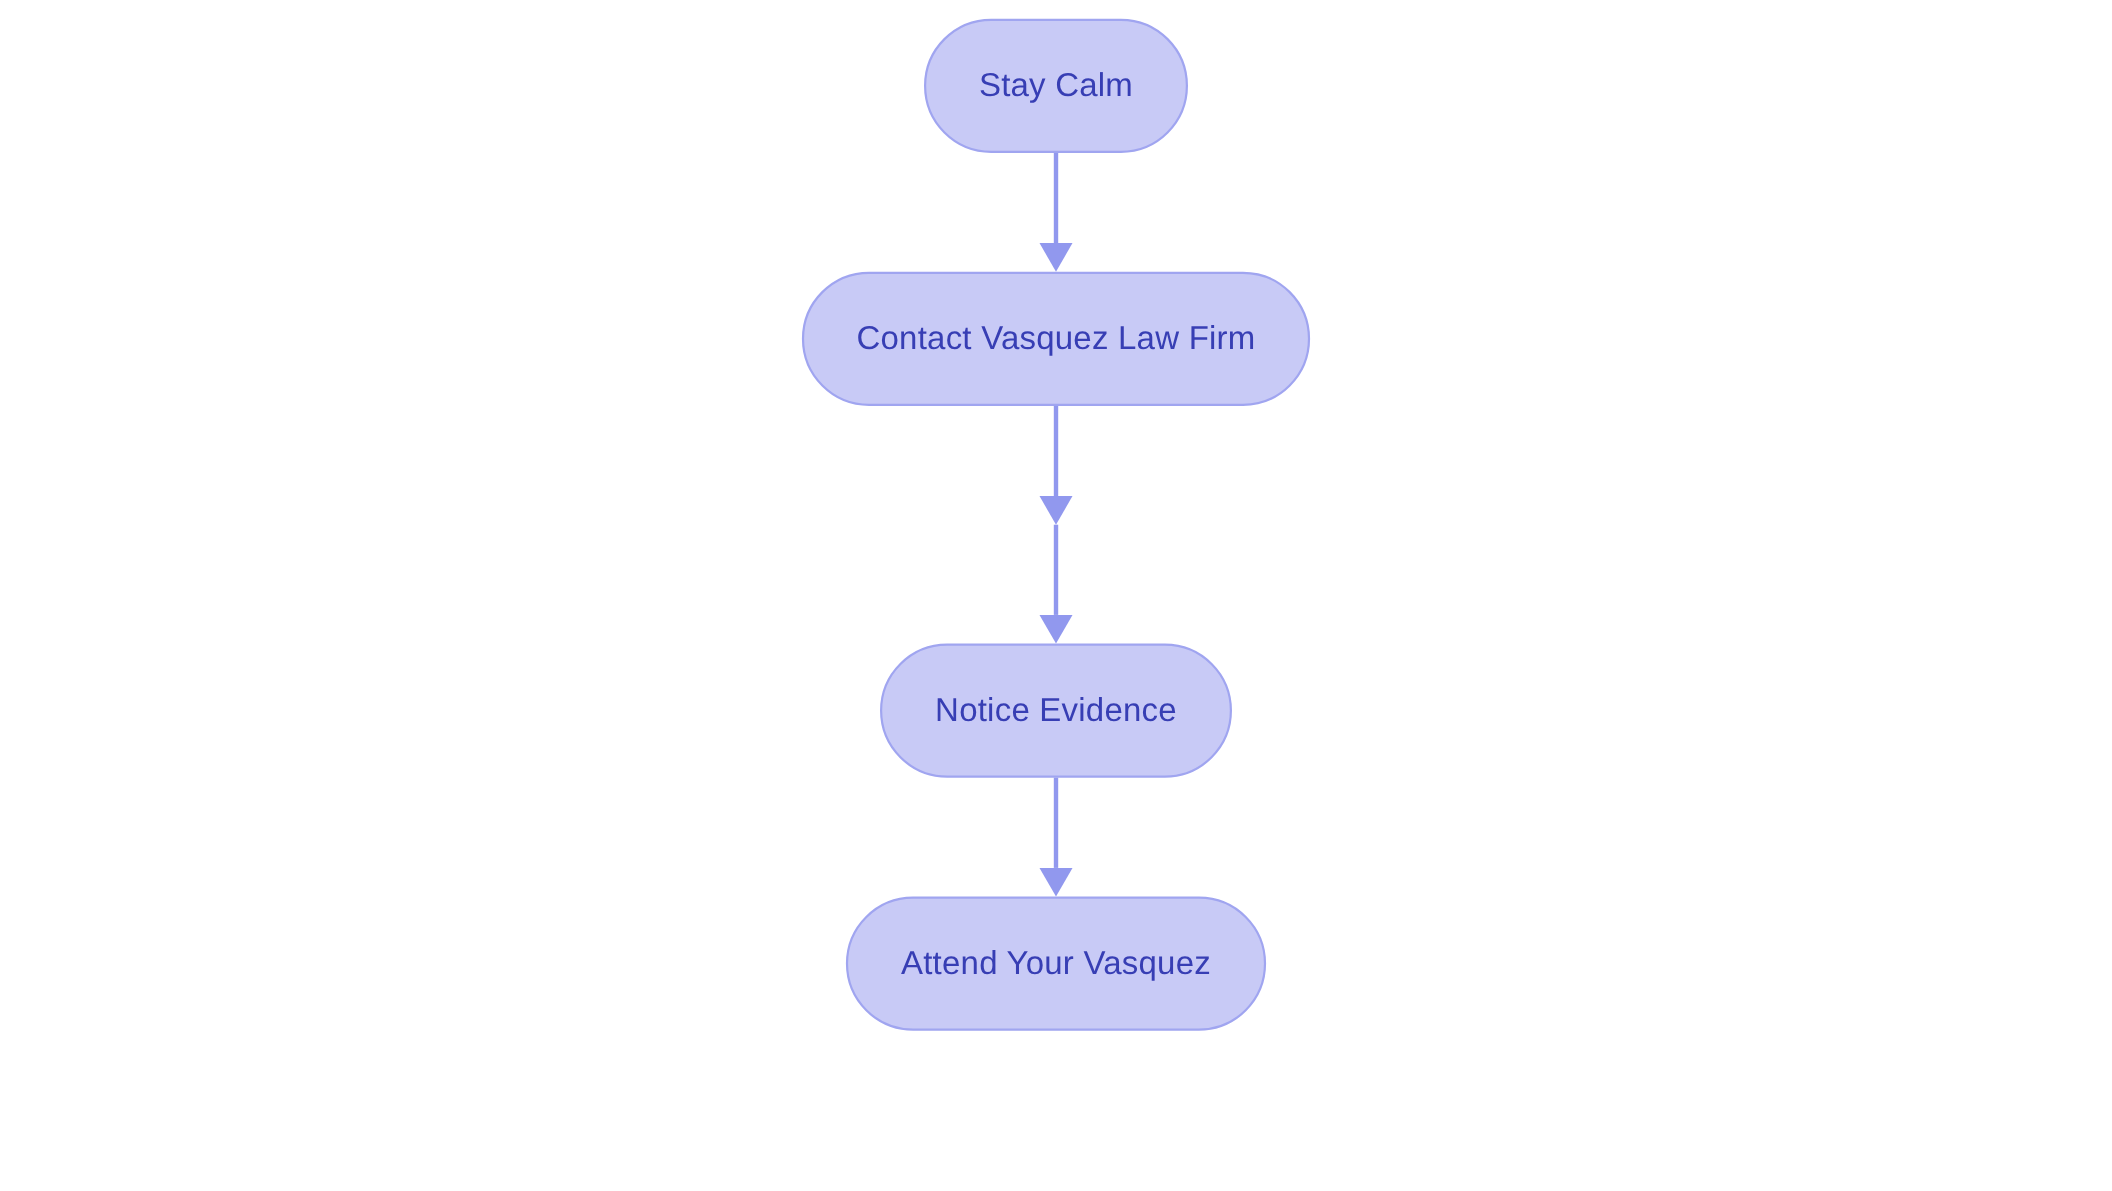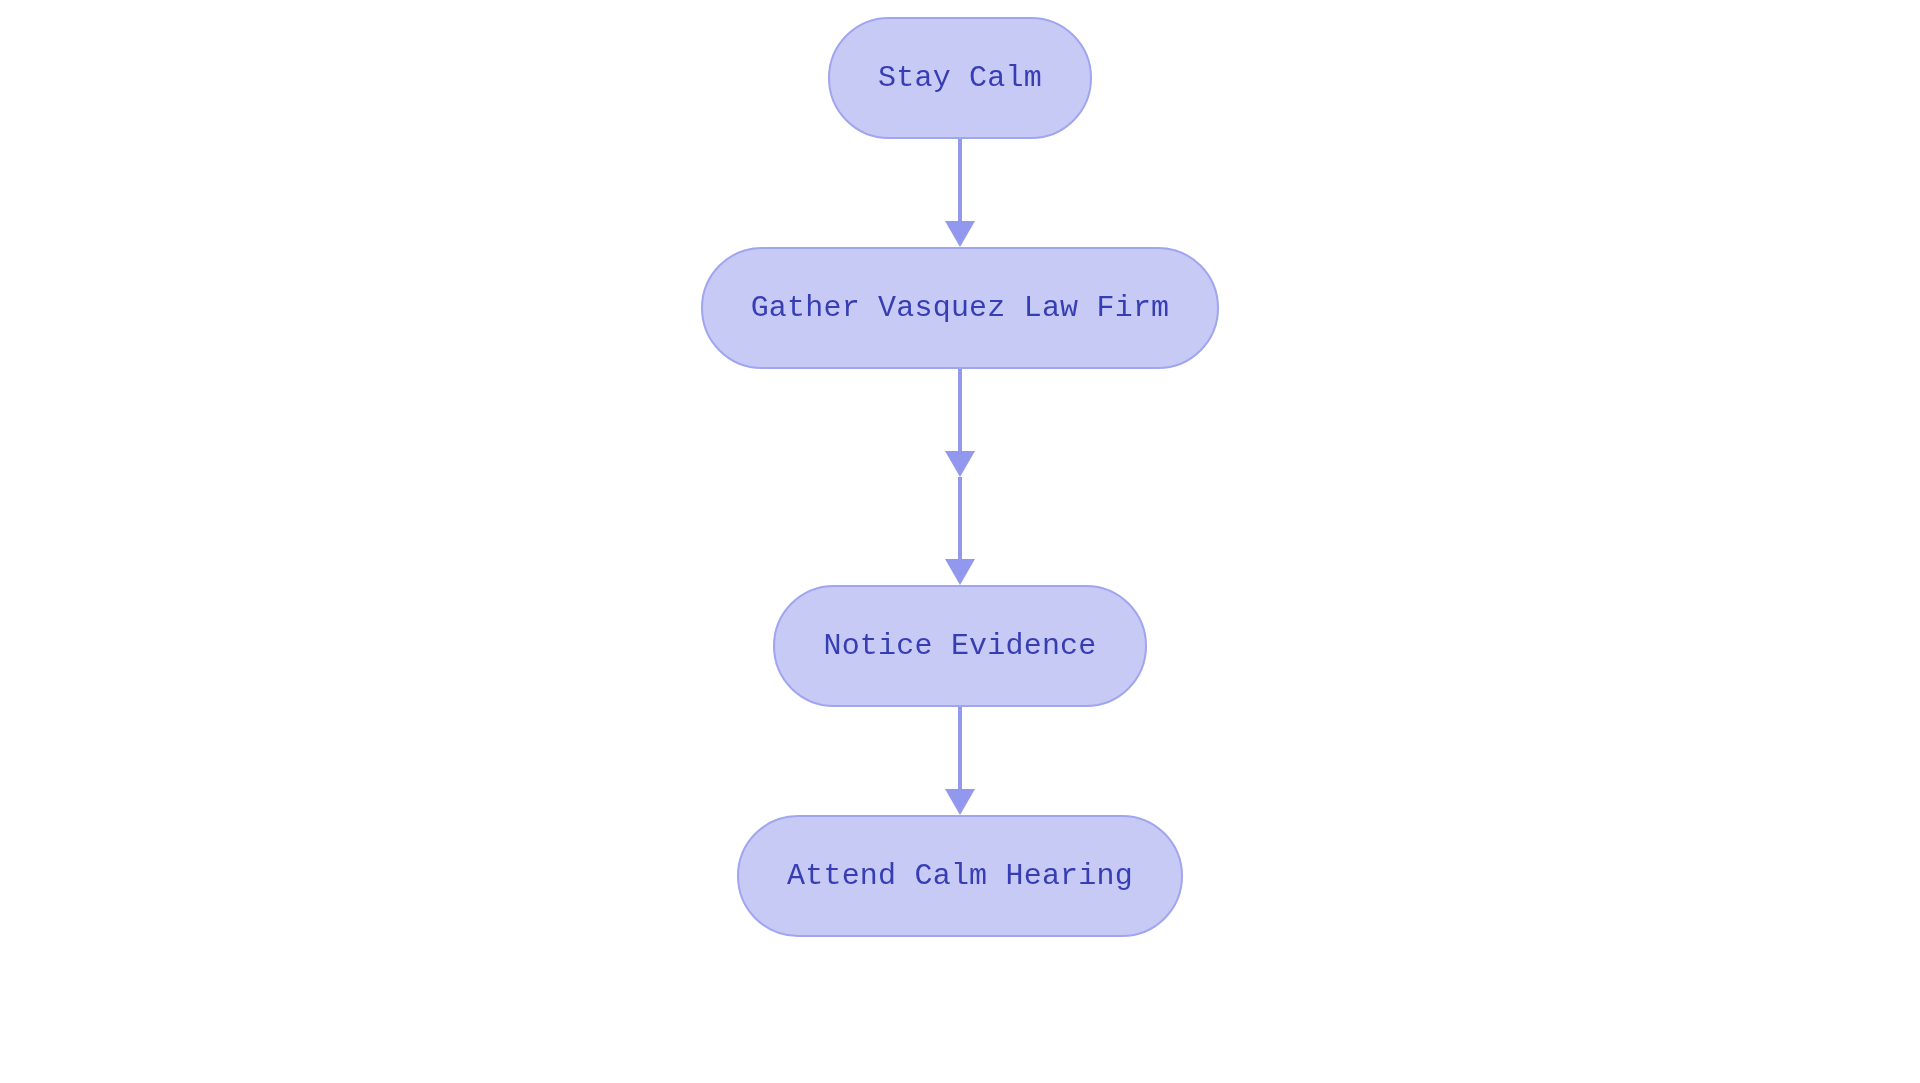--- a/index.html
+++ b/index.html
@@ -10,21 +10,21 @@
     --bg: #ffffff;
   }
   * { margin: 0; padding: 0; box-sizing: border-box; }
   html, body { background: var(--bg); }
   .canvas {
     position: relative;
     width: 1920px;
     height: 1083px;
     background: var(--bg);
     overflow: hidden;
-    font-family: Liberation Mono, monospace;
+    font-family: Liberation Sans, sans-serif;
   }
   .flow {
     position: absolute;
     top: 17px;
     left: 0;
     width: 100%;
     display: flex;
     flex-direction: column;
     align-items: center;
   }
@@ -76,21 +76,21 @@
     <div class="node">
       <span class="node-label">Stay Calm</span>
     </div>
 
     <div class="arrow">
       <div class="arrow-line"></div>
       <div class="arrow-head"></div>
     </div>
 
     <div class="node">
-      <span class="node-label">Gather Vasquez Law Firm</span>
+      <span class="node-label">Contact Vasquez Law Firm</span>
     </div>
 
     <div class="arrow">
       <div class="arrow-line"></div>
       <div class="arrow-head"></div>
     </div>
 
 
     <div class="arrow">
       <div class="arrow-line"></div>
@@ -100,17 +100,17 @@
     <div class="node">
       <span class="node-label">Notice Evidence</span>
     </div>
 
     <div class="arrow">
       <div class="arrow-line"></div>
       <div class="arrow-head"></div>
     </div>
 
     <div class="node">
-      <span class="node-label">Attend Calm Hearing</span>
+      <span class="node-label">Attend Your Vasquez</span>
     </div>
 
   </div>
 </div>
 
 </body></html>

